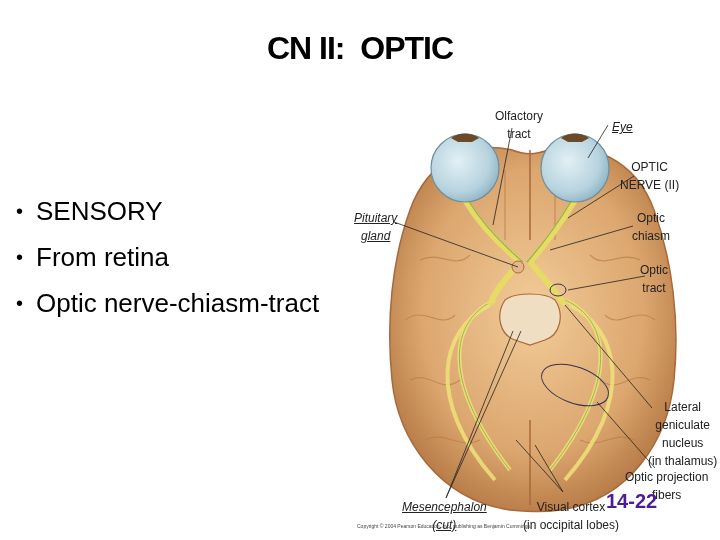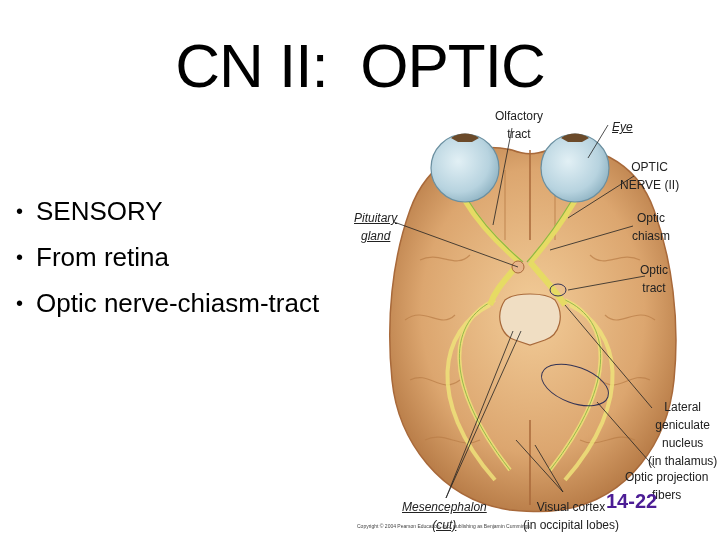--- a/index.html
+++ b/index.html
@@ -1,17 +1,17 @@
 <!DOCTYPE html>
 <html><head>
   <meta charset="utf-8">
   <style>
     html, body { margin: 0; padding: 0; }
     body { width: 720px; height: 540px; background: #ffffff; position: relative; overflow: hidden; font-family: "Liberation Sans", sans-serif; }
-    .title { position: absolute; left: 0; top: 30px; width: 720px; text-align: center; font-size: 62px; font-weight: normal; color: #000; letter-spacing: -1px; white-space: pre; }
+    .title { position: absolute; left: 0; top: 30px; width: 720px; text-align: center; font-size: 32px; font-weight: bold; color: #000; letter-spacing: -1px; white-space: pre; }
     .bullets { position: absolute; left: 16px; top: 193px; margin: 0; padding: 0; list-style: none; }
     .bullets li { font-size: 26px; font-weight: normal; color: #000; height: 46px; line-height: 36px; white-space: nowrap; }
     .bullets li .dot { display: inline-block; width: 20px; font-size: 20px; vertical-align: 2px; }
     .figure { position: absolute; left: 340px; top: 96px; width: 380px; height: 444px; }
     .lbl { position: absolute; font-size: 12px; color: #222; text-align: center; line-height: 18px; white-space: nowrap; }
     .lbl.it { font-style: italic; text-decoration: underline; }
     .slide-num { position: absolute; left: 606px; top: 490px; font-size: 20px; font-weight: bold; color: #4c1d95; }
     .copyright { position: absolute; left: 357px; top: 523px; font-size: 5px; color: #444; white-space: nowrap; }
   </style>
 </head>

